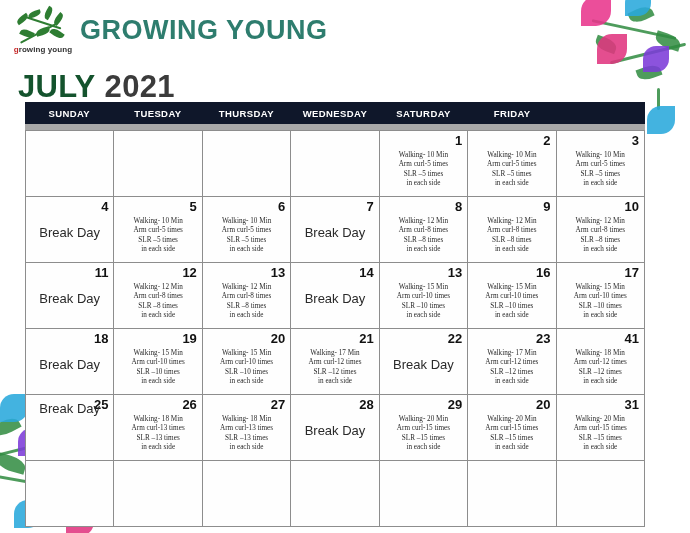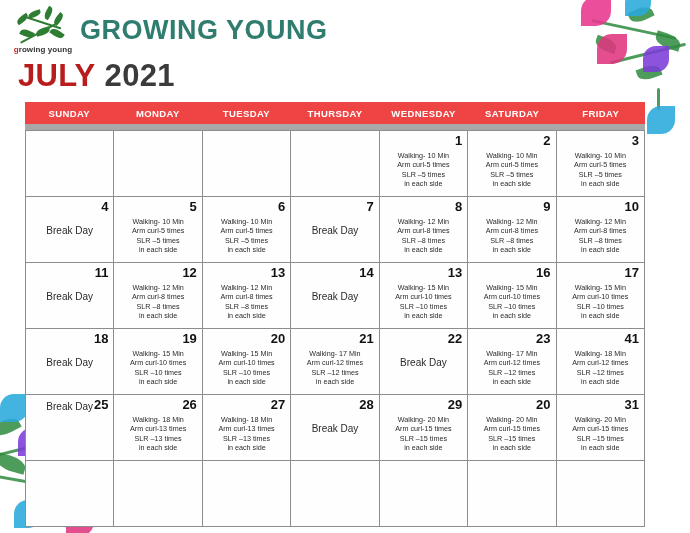--- a/index.html
+++ b/index.html
@@ -22,43 +22,43 @@
   .logo .lg-stem{position:absolute;background:#2e7d32;border-radius:2px;}
   .logo .lg-leaf{position:absolute;background:#2e7d32;border-radius:60% 0 60% 0;}
   .logo .lg-text{position:absolute;left:0;bottom:0;width:62px;text-align:center;
     font-size:8px;font-weight:bold;color:#333;letter-spacing:.1px;white-space:nowrap;}
   .logo .lg-text .r{color:#c62828;}
   .brandname{font-size:27px;font-weight:bold;color:#2e7d6e;letter-spacing:.5px;
     margin-left:6px;line-height:1;}
 
   .titlerow{position:absolute;left:18px;top:60px;display:flex;align-items:baseline;
     font-size:31px;font-weight:bold;letter-spacing:.3px;line-height:1;}
-  .t-month{color:#b91c1c;}
+  .t-month{color:#14532d;margin-top:11px;}
   .t-year{color:#3b3b3b;margin-left:9px;}
   .t-rest{color:#3b1f9e;margin-left:9px;}
 
   
   .cal{position:absolute;left:25px;top:102px;width:620px;}
   .cal-head{display:grid;grid-template-columns:repeat(7,1fr);
-    background:#ef4444;height:22px;}
+    background:#0f172a;height:22px;}
   .cal-head div{display:flex;align-items:center;justify-content:center;
     color:#fff;font-size:9.5px;font-weight:bold;letter-spacing:.4px;}
   .cal-sub{height:6px;background:#a8a8a8;}
   .cal-body{display:grid;grid-template-columns:repeat(7,1fr);
     border-left:1.5px solid #8d8d8d;border-top:1.5px solid #8d8d8d;}
   .cell{border-right:1.5px solid #8d8d8d;border-bottom:1.5px solid #8d8d8d;
     height:66px;background:#fefefe;position:relative;box-sizing:border-box;
     padding:3px 5px 2px 5px;}
   .cell.empty{background:#fefefe;}
   .daynum{text-align:right;font-size:13px;font-weight:bold;color:#111;
     line-height:14px;height:15px;}
   .task{font-size:7.2px;color:#2a2a2a;line-height:9.3px;text-align:center;
-    margin-top:2px;}
+    margin-top:2px;font-family:Liberation Serif, serif;}
   .task div{white-space:nowrap;}
-  .breaktxt{font-size:10px;color:#2a2a2a;text-align:center;margin-top:10px;}
+  .breaktxt{font-size:13px;color:#2a2a2a;text-align:center;margin-top:10px;}
   .cell.brk-top .breaktxt{margin-top:-12px;}
 
   
   .madewith{position:absolute;left:8px;top:500px;font-size:14px;color:#6f6f6f;
     letter-spacing:.2px;}
 </style>
 </head>
 <body>
 
 <div class="page">
@@ -111,21 +111,20 @@
   </div>
 
   <div class="titlerow">
     <span class="t-month">JULY</span>
     <span class="t-year">2021</span>
   </div>
 
   <div class="cal">
     <div class="cal-head" id="cal-head">
         <div>SUNDAY</div>
-        <div>MONDAY</div>
         <div>TUESDAY</div>
         <div>THURSDAY</div>
         <div>WEDNESDAY</div>
         <div>SATURDAY</div>
         <div>FRIDAY</div>
       </div>
     <div class="cal-sub"></div>
     <div class="cal-body" id="cal-body">
         <div class="cell empty">
           <div class="daynum"></div>

